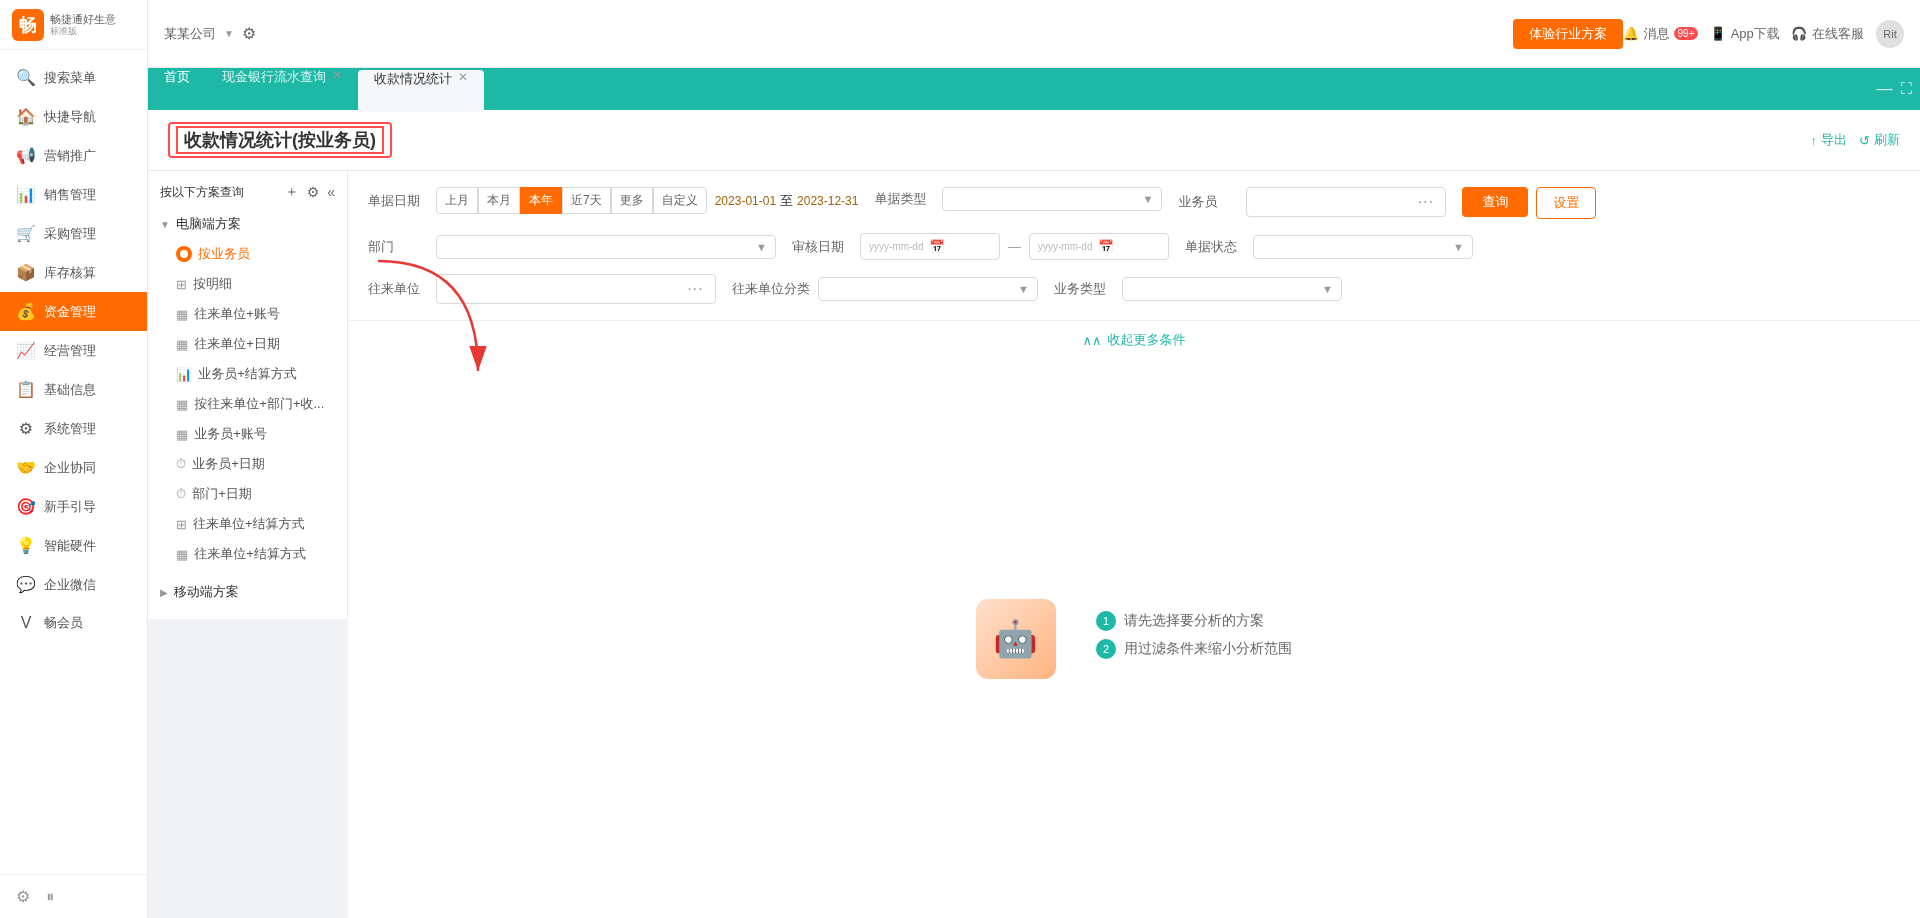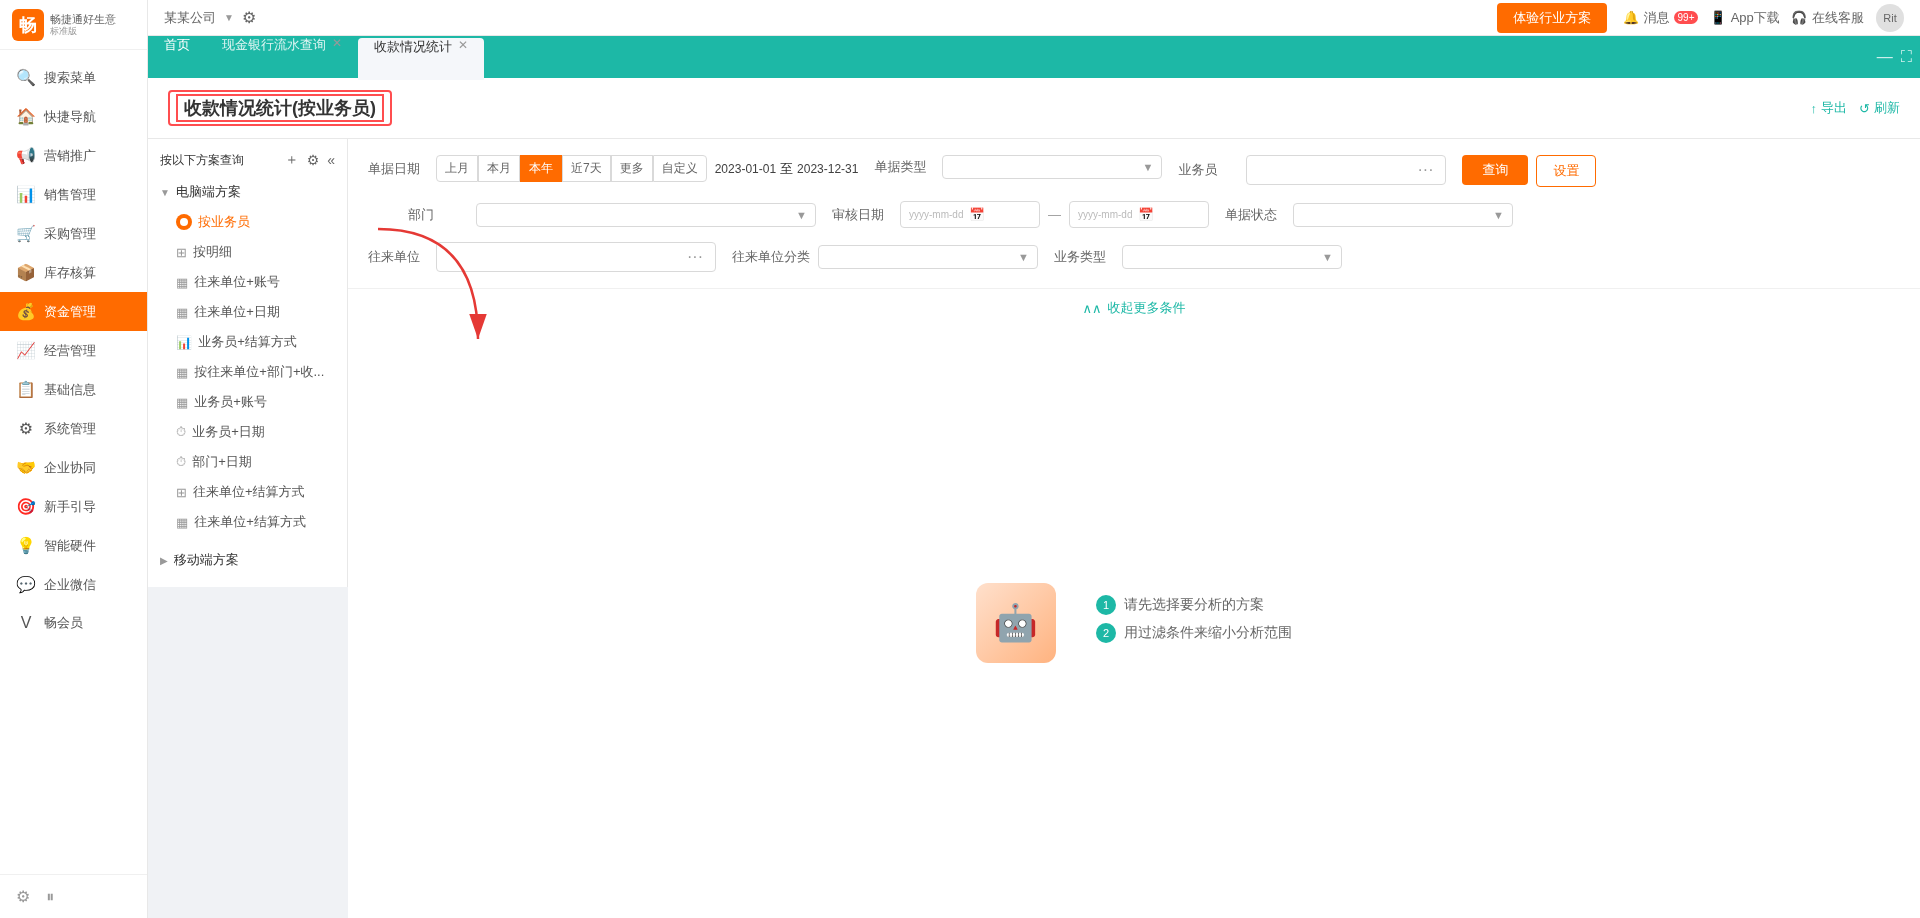--- a/index.html
+++ b/index.html
@@ -15,25 +15,25 @@
     .nav-item { display: flex; align-items: center; padding: 10px 16px; cursor: pointer; color: #555; font-size: 13px; gap: 8px; }
     .nav-item.active { background: #ff6b00; color: #fff; border-radius: 0; }
     .nav-item .nav-icon { font-size: 16px; width: 20px; text-align: center; }
     .sidebar-footer { padding: 12px 16px; border-top: 1px solid #f0f0f0; display: flex; gap: 16px; align-items: center; }
     .sidebar-footer-icon { color: #999; cursor: pointer; font-size: 16px; }
 
     
     .main { flex: 1; display: flex; flex-direction: column; overflow: hidden; }
 
     
-    .top-header { height: 36px; background: #fff; display: flex; align-items: center; padding: 0 16px; border-bottom: 1px solid #e8e8e8; gap: 12px; }
+    .top-header { height: 68px; background: #fff; display: flex; align-items: center; padding: 0 16px; border-bottom: 1px solid #e8e8e8; gap: 12px; }
     .header-breadcrumb { display: flex; align-items: center; gap: 8px; flex: 1; }
     .breadcrumb-item { color: #666; font-size: 13px; }
     .breadcrumb-arrow { color: #999; font-size: 10px; }
-    .header-actions { display: flex; align-items: center; gap: 16px; }
+    .header-actions { display: flex; align-items: center; }
     .trial-btn { background: #ff6b00; color: white; border: none; padding: 6px 16px; border-radius: 4px; cursor: pointer; font-size: 13px; }
     .header-icon-group { display: flex; align-items: center; gap: 12px; color: #666; font-size: 13px; }
     .notification-btn { position: relative; display: flex; align-items: center; gap: 4px; cursor: pointer; }
     .notification-badge { background: #ff4d4f; color: white; font-size: 10px; padding: 1px 4px; border-radius: 8px; }
     .gear-icon { color: #666; cursor: pointer; font-size: 16px; }
     .user-avatar { width: 28px; height: 28px; background: #e0e0e0; border-radius: 50%; display: flex; align-items: center; justify-content: center; font-size: 11px; color: #666; }
 
     
     .tab-bar { height: 42px; background: #1db8a6; display: flex; align-items: center; padding: 0 0; }
     .tab-item { display: flex; align-items: flex-start; padding: 0 16px; height: 100%; font-size: 13px; color: rgba(255,255,255,0.8); cursor: pointer; gap: 6px; position: relative; }
@@ -68,21 +68,21 @@
     .child-icon-circle { width: 16px; height: 16px; background: #ff6b00; border-radius: 50%; display: flex; align-items: center; justify-content: center; }
     .child-icon-circle svg { width: 10px; height: 10px; }
     .filter-item { display: flex; align-items: center; gap: 8px; }
     .filter-label { color: #666; font-size: 13px; white-space: nowrap; min-width: 60px; }
     .date-tabs { display: flex; gap: 0; }
     .date-tab { padding: 4px 8px; border: 1px solid #d9d9d9; background: #fff; color: #666; font-size: 12px; cursor: pointer; }
     .date-tab:first-child { border-radius: 4px 0 0 4px; }
     .date-tab:last-child { border-radius: 0 4px 4px 0; }
     .date-tab.active { background: #ff6b00; color: white; border-color: #ff6b00; }
     .date-range { display: flex; align-items: center; gap: 4px; }
-    .date-range-text { font-size: 12px; color: #404040; }
+    .date-range-text { font-size: 12px; color: #a16207; }
     .select-field { display: flex; align-items: center; border: 1px solid #d9d9d9; border-radius: 4px; padding: 5px 8px; background: #fff; min-width: 200px; justify-content: space-between; cursor: pointer; }
     .select-field-text { font-size: 13px; color: #999; }
     .select-arrow { color: #999; font-size: 11px; }
     .date-input { display: flex; align-items: center; border: 1px solid #d9d9d9; border-radius: 4px; padding: 5px 8px; background: #fff; gap: 6px; cursor: pointer; min-width: 140px; }
     .date-input-text { font-size: 10px; color: #bbb; }
     .date-separator { color: #999; }
     .more-dots { color: #999; cursor: pointer; font-size: 16px; padding: 0 4px; }
     .action-buttons { display: flex; gap: 8px; align-items: flex-start; }
     .query-btn { background: #ff6b00; color: white; border: none; padding: 6px 20px; border-radius: 4px; cursor: pointer; font-size: 13px; white-space: nowrap; }
     .settings-btn { background: #fff; color: #ff6b00; border: 1px solid #ff6b00; padding: 6px 16px; border-radius: 4px; cursor: pointer; font-size: 13px; white-space: nowrap; }
@@ -366,21 +366,21 @@
               <span class="select-field-text"></span>
               <span class="more-dots">···</span>
             </div>
           </div>
           <div class="action-buttons">
             <button class="query-btn">查询</button>
             <button class="settings-btn">设置</button>
           </div>
         </div>
 
-        <div style="display: flex; align-items: center; gap: 16px; margin-bottom: 14px; flex-wrap: wrap; margin-left: 40px;">
+        <div style="display: flex; align-items: center; gap: 16px; margin-bottom: 14px; flex-wrap: wrap;">
           <div class="filter-item">
             <span class="filter-label">部门</span>
             <div class="select-field" style="min-width: 340px;">
               <span class="select-field-text"></span>
               <span class="select-arrow">▼</span>
             </div>
           </div>
           <div class="filter-item">
             <span class="filter-label">审核日期</span>
             <div class="date-input">

